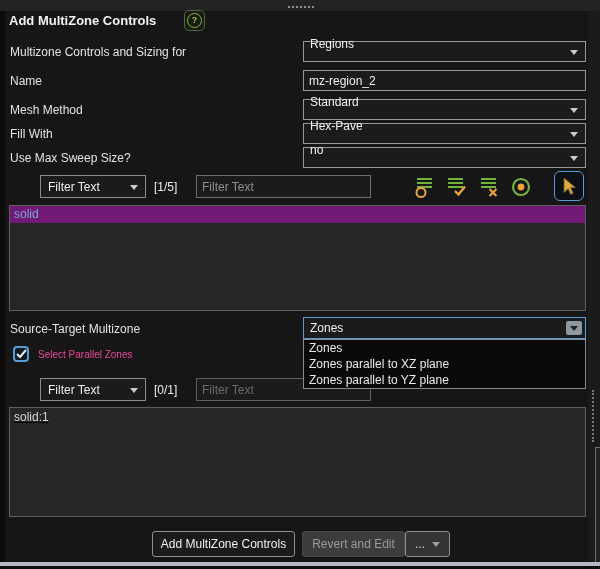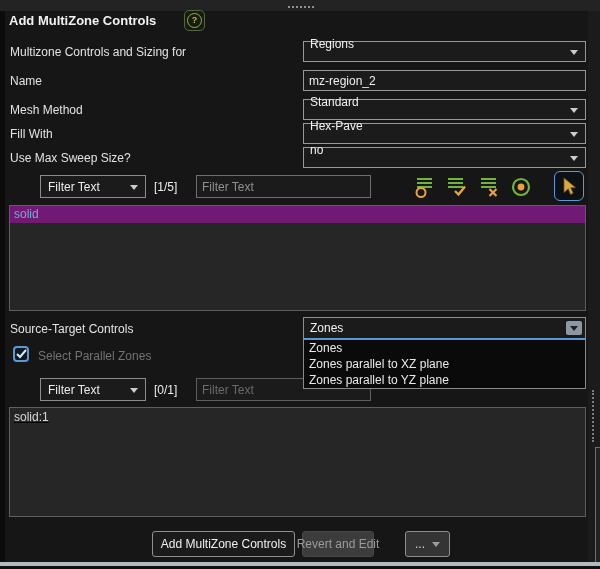--- a/index.html
+++ b/index.html
@@ -49,21 +49,21 @@
   .combo-btn{position:absolute;right:3px;top:3px;width:16px;height:14px;background:#8f989e;border-radius:2px;
       display:flex;align-items:center;justify-content:center;}
   .combo-btn .tri{width:0;height:0;border-left:4px solid transparent;border-right:4px solid transparent;border-top:5px solid #1d2228;}
 
   .popup{position:absolute;left:303px;top:339px;width:283px;background:#0a0a0a;border:1px solid #8a8a8a;z-index:60;box-sizing:border-box;}
   .opt{height:16px;line-height:16px;padding:0 5px;color:#eaeaea;font-size:12px;white-space:nowrap;}
   .opt.hl{background:#1a80dc;color:#fff;}
 
   .cb{position:absolute;left:13px;top:346px;width:16px;height:16px;border:2px solid #5b9bd5;border-radius:4px;
       background:#121820;box-sizing:border-box;display:flex;align-items:center;justify-content:center;}
-  .cb-label{position:absolute;left:38px;top:349px;color:#737373;font-size:12px;}
+  .cb-label{position:absolute;left:38px;top:349px;color:#ec4899;font-size:10px;}
 
   .btn{position:absolute;top:531px;height:26px;background:#1b1b1b;border:1px solid #8f8f8f;border-radius:3px;
       color:#f0f0f0;font-size:12px;display:flex;align-items:center;justify-content:center;box-sizing:border-box;
       font-family:inherit;cursor:default;white-space:nowrap;}
   .btn.disabled{background:#3c3c3c;color:#9b9b9b;border-color:#474747;}
   .btn.more{background:#343434;color:#cfcfcf;gap:7px;}
   .btn .caret2{width:0;height:0;border-left:4px solid transparent;border-right:4px solid transparent;border-top:5px solid #9c9c9c;}
 </style>
 </head>
 <body>
@@ -149,21 +149,21 @@
   <div class="ptr-btn">
     <svg width="20" height="20" viewBox="0 0 20 20">
       <polygon points="5,2 5,16.5 9.2,12.8 11.6,18.4 14.2,17.2 11.7,11.8 16.5,11.6" fill="#dca93f" stroke="#6b5a1e" stroke-width="0.8"></polygon>
     </svg>
   </div>
 
   <div class="listbox" style="top:205px;height:106px;">
     <div class="li-sel">solid</div>
   </div>
 
-  <div class="lbl" style="left:10px;top:322px;">Source-Target Controls</div>
+  <div class="lbl" style="left:10px;top:322px;">Source-Target Multizone</div>
   <div class="combo-focus">
     <span>Zones</span>
     <span class="combo-btn">
         <span class="tri"></span>
       </span>
   </div>
 
   <div class="cb">
     <svg width="11" height="10" viewBox="0 0 11 10">
       <polyline points="1,5 4,8 10,1" stroke="#d9ecff" stroke-width="2" fill="none"></polyline>
@@ -182,21 +182,21 @@
     <div class="opt">Zones</div>
     <div class="opt">Zones parallel to XZ plane</div>
     <div class="opt">Zones parallel to YZ plane</div>
   </div>
 
   <div class="listbox" style="top:407px;height:110px;text-decoration:underline;">
     <div class="li">solid:1</div>
   </div>
 
   <button class="btn" style="left:152px;width:143px;">Add MultiZone Controls</button>
-  <button class="btn disabled" style="left:302px;width:72px;">Revert and Edit</button>
+  <button class="btn disabled" style="left:302px;width:103px;">Revert and Edit</button>
   <button class="btn more" style="left:405px;width:45px;">
     <span>...</span>
     <span class="caret2"></span>
   </button>
 
   <div class="right-strip"></div>
   <div class="dots-v"></div>
   <div class="corner-panel"></div>
   <div class="bottom-strip"></div>
 </div>

